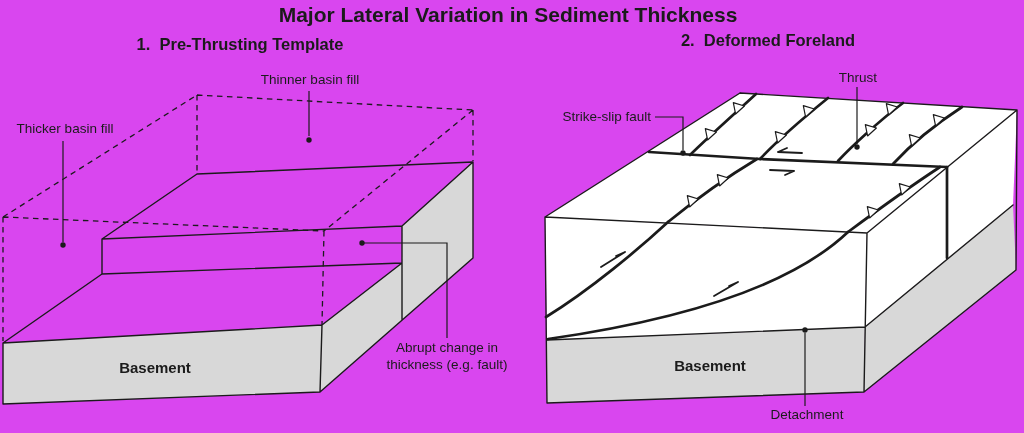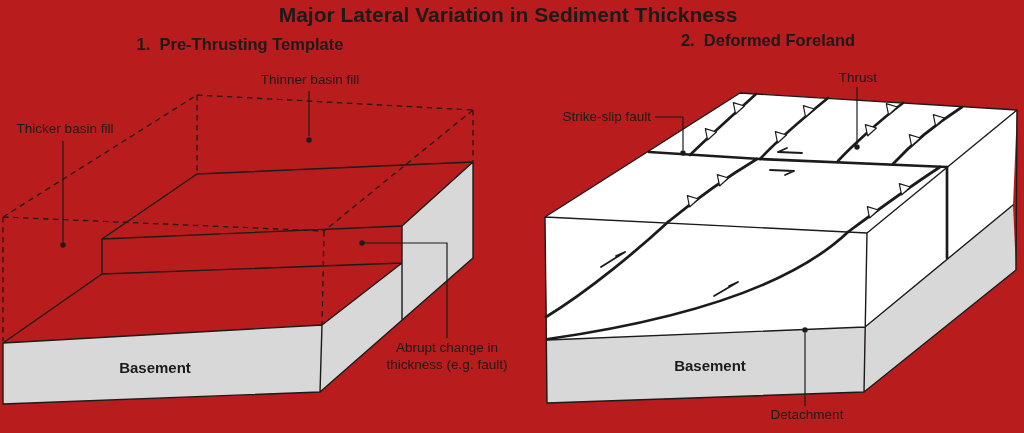--- a/index.html
+++ b/index.html
@@ -1,16 +1,16 @@
 <!DOCTYPE html>
 <html><head>
 <meta charset="utf-8">
 <style>
   html,body{margin:0;padding:0;background:#ffffff;}
-  .figure-wrap{width:1024px;height:433px;background:#b91c1c;position:relative;overflow:hidden;
+  .figure-wrap{width:1024px;height:433px;background:#d946ef;position:relative;overflow:hidden;
     font-family:"Liberation Sans", sans-serif;}
   svg{display:block;}
   text{fill:#1b1b1b;font-family:"Liberation Sans", sans-serif;}
   .t-main{font-size:21px;font-weight:bold;}
   .t-panel{font-size:16.5px;font-weight:bold;}
   .t-label{font-size:13.5px;}
   .t-bold{font-size:15px;font-weight:bold;}
   .edge{stroke:#1b1b1b;stroke-width:1.4;fill:none;stroke-linejoin:round;stroke-linecap:round;}
   .dashed{stroke:#1b1b1b;stroke-width:1.3;fill:none;stroke-dasharray:5.5,4.5;stroke-linecap:butt;}
   .fault{stroke:#1b1b1b;stroke-width:2.7;fill:none;stroke-linecap:round;}

